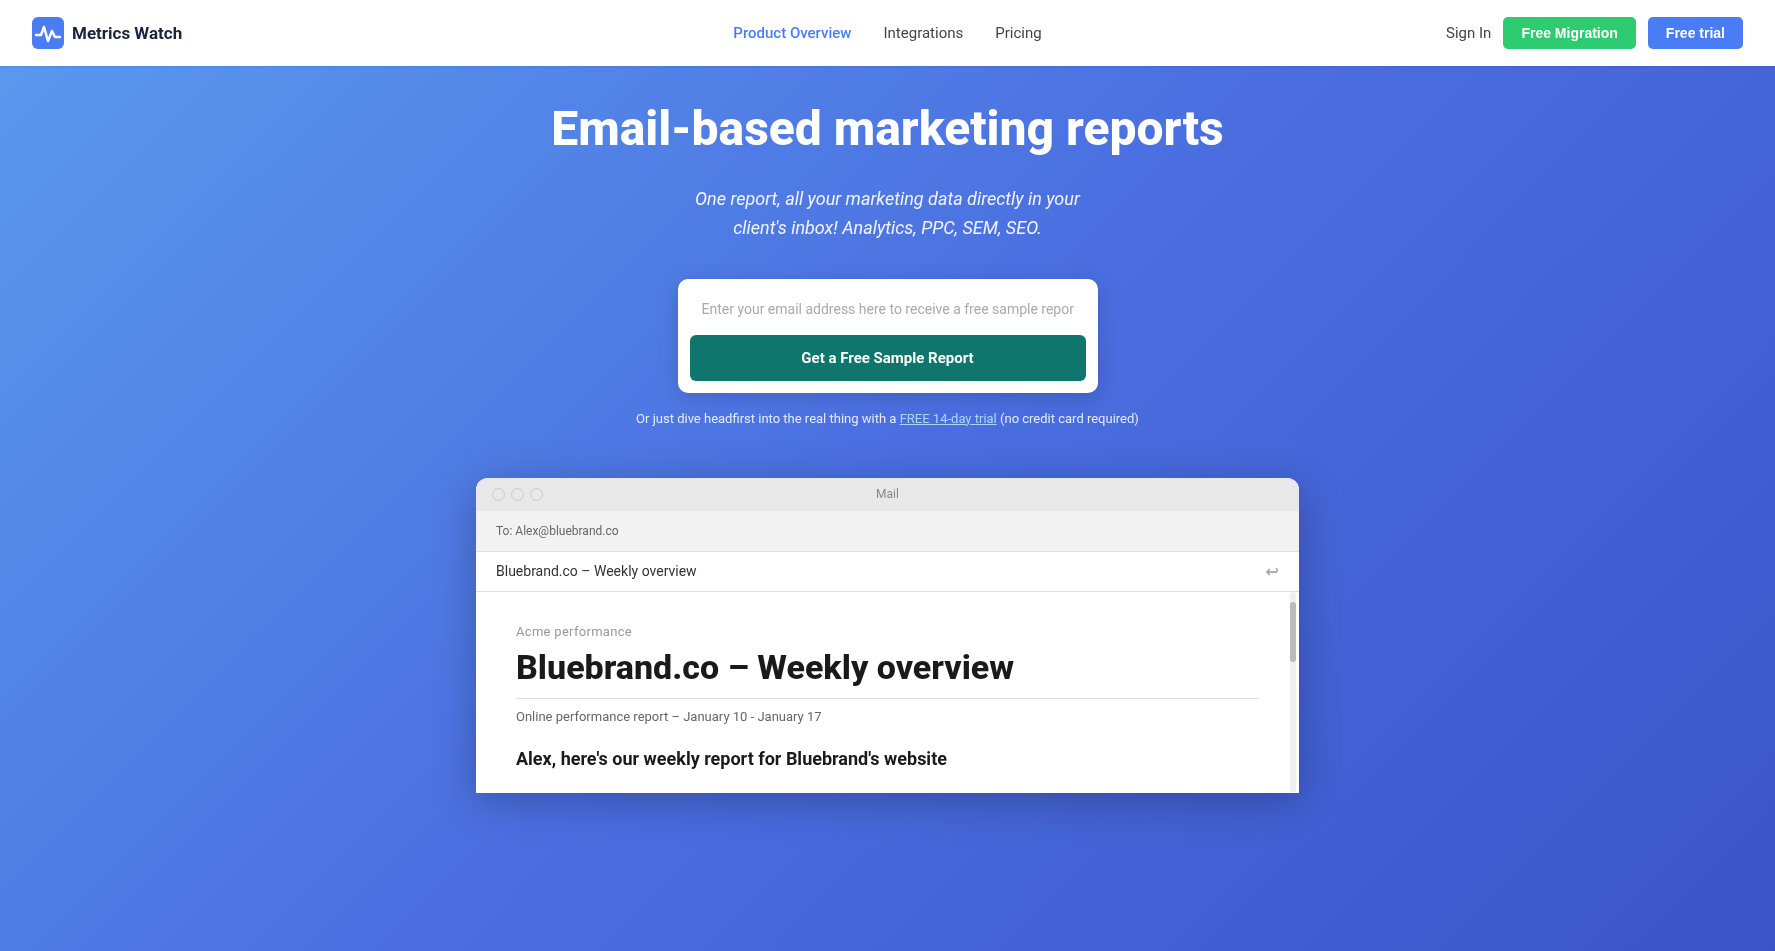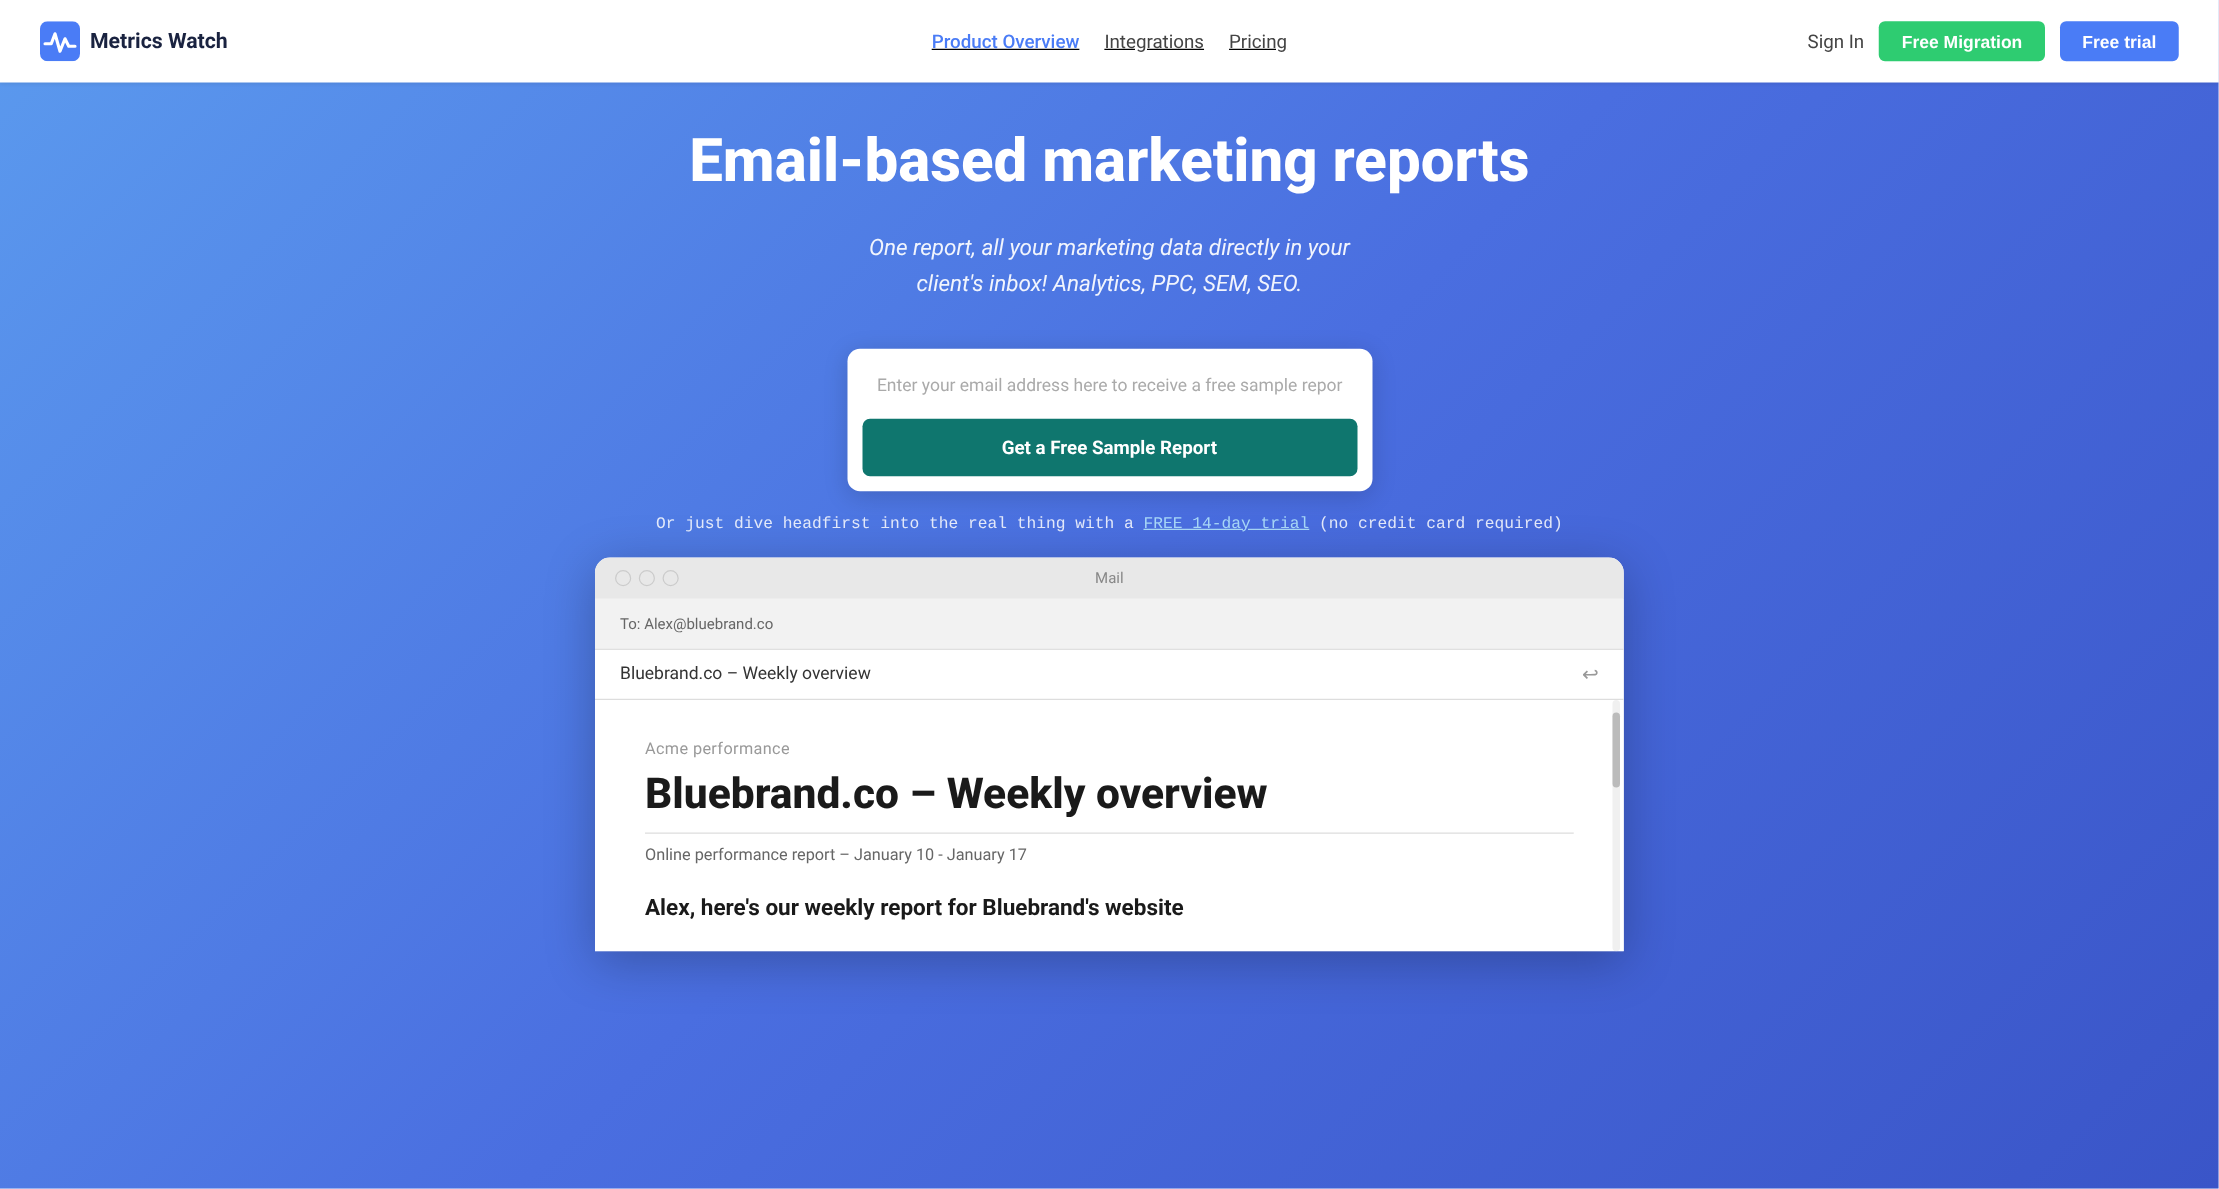--- a/index.html
+++ b/index.html
@@ -17,22 +17,22 @@
     }
     .nav-logo {
       display: flex; align-items: center; gap: 8px;
       text-decoration: none; color: #1a2340;
       font-weight: 700; font-size: 17px;
     }
     .nav-logo-icon {
       width: 32px; height: 32px;
     }
     .nav-links {
-      display: flex; align-items: flex-end; gap: 20px;
-      position: absolute; left: 50%; transform: translateX(-50%); text-decoration: underline;
+      display: flex; align-items: flex-end; gap: 32px;
+      position: absolute; left: 50%; transform: translateX(-50%);
     }
     .nav-links a {
       text-decoration: none; font-size: 15px; color: #444;
       font-weight: 400;
     }
     .nav-links a.active { color: #4a7cf6; font-weight: 500; }
     .nav-actions {
       display: flex; align-items: center; gap: 12px; justify-content: flex-end;
     }
     .nav-actions .sign-in {
@@ -96,35 +96,35 @@
       color: #fff; border: none;
       padding: 14px;
       border-radius: 6px;
       font-size: 15px; font-weight: 700;
       cursor: pointer; width: 100%;
       font-family: inherit;
     }
     .hero-cta-sub {
       color: rgba(255,255,255,0.85);
       font-size: 13px; text-align: left;
-      margin-bottom: 20px;
-      font-family: Liberation Mono, monospace;
+      margin-bottom: 36px;
     }
     .hero-cta-sub a {
       color: #a8d8f8;
       text-decoration: underline;
     }
 
     
     .mail-preview-wrapper {
       width: 823px;
       border-radius: 12px 12px 0 0;
       overflow: hidden;
       box-shadow: 0 8px 40px rgba(0,0,0,0.25);
       background: #fff;
+      margin-top: 16px;
     }
     .mail-title-bar {
       background: #e8e8e8;
       display: flex; align-items: center;
       padding: 10px 16px;
       position: relative;
     }
     .traffic-lights {
       display: flex; gap: 6px;
     }

